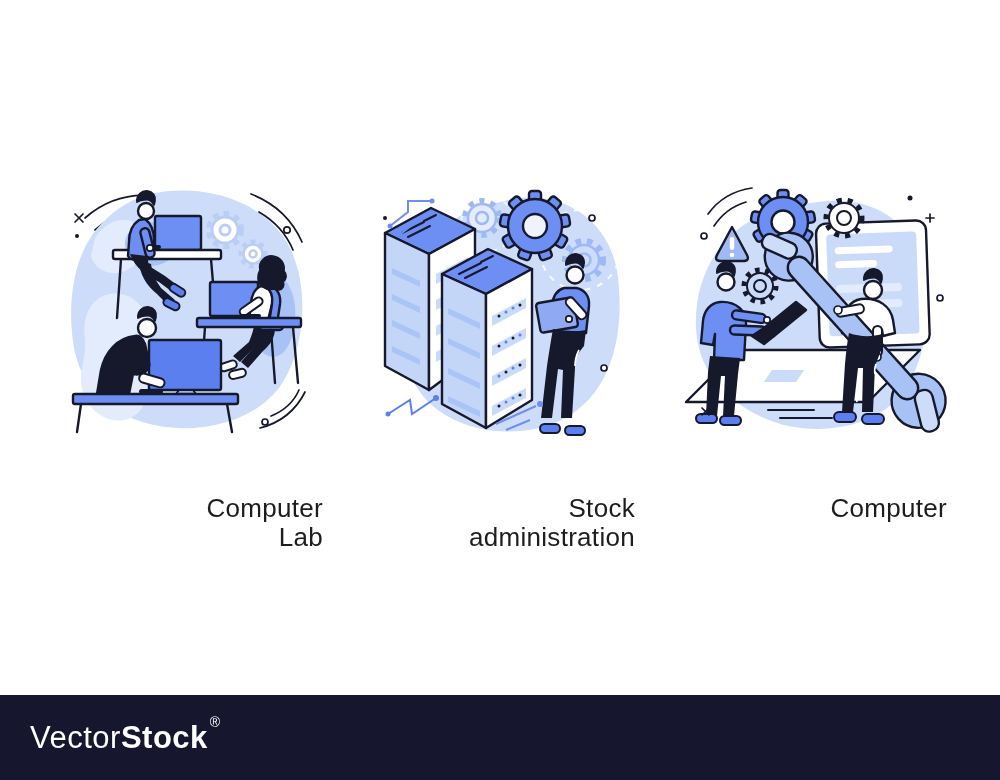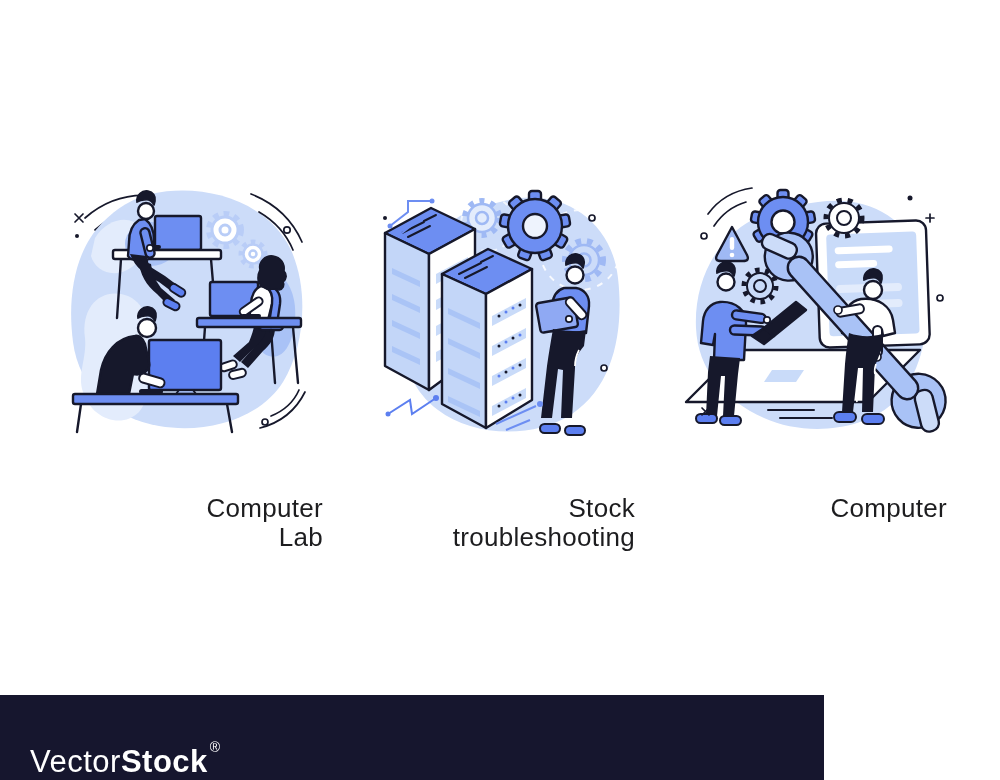--- a/index.html
+++ b/index.html
@@ -9,22 +9,22 @@
   --watermark-bar:#16162e; --title-text:#1d1d1f;
 }
 *{margin:0;padding:0;box-sizing:border-box}
 body{background:#fff;font-family:"Liberation Sans",sans-serif}
 .canvas{position:relative;width:1000px;height:780px;background:#fff;overflow:hidden}
 .illus{position:absolute;top:178px}
 .title{position:absolute;top:494px;width:270px;text-align:right;
   font:400 26px/29px "Liberation Sans",sans-serif;color:var(--title-text);letter-spacing:.3px}
 #t1{left:53px}#t2{left:365px}#t3{left:677px}
 #i1{left:55px}#i2{left:368px}#i3{left:668px}
-.bar{position:absolute;left:0;top:695px;width:824px;height:85px;background:var(--watermark-bar);
-  display:flex;align-items:flex-end;justify-content:space-between;padding:0 30px;color:#fff}
+.bar{position:absolute;left:0;top:695px;width:1000px;height:85px;background:var(--watermark-bar);
+  display:flex;align-items:center;justify-content:space-between;padding:0 30px;color:#fff}
 .logo{font:300 31px "Liberation Sans",sans-serif;letter-spacing:.5px}
 .logo b{font-weight:700}
 .logo sup{font-size:14px;position:relative;top:-9px;margin-left:2px;font-weight:400}
 .ref{font:400 19px "Liberation Sans",sans-serif;letter-spacing:.4px}
 
 .s{stroke:var(--ink);stroke-width:2.4;stroke-linecap:round;stroke-linejoin:round}
 .sw1{stroke-width:1.7}.sw2{stroke-width:2}
 .f-none{fill:none}.f-white{fill:#fff}.f-ink{fill:var(--ink)}
 .f-blue{fill:var(--blue)}.f-deep{fill:var(--blue-deep)}.f-peri{fill:var(--periwinkle)}
 .f-blob{fill:var(--blob-light)}.f-blob2{fill:var(--blob-lighter)}
@@ -345,21 +345,21 @@
     </g>
   </svg>
   </figure>
 
   <figcaption class="title" id="t1">
     <span>Computer</span><br>
     <span>Lab</span>
   </figcaption>
   <figcaption class="title" id="t2">
     <span>Stock</span><br>
-    <span>troubleshooting</span>
+    <span>administration</span>
   </figcaption>
   <figcaption class="title" id="t3">
     <span>Computer</span><br>
   </figcaption>
 
   <div class="bar">
     <div class="logo"><span>Vector</span><b>Stock</b><sup>®</sup></div>
   </div>
 
 </div>

